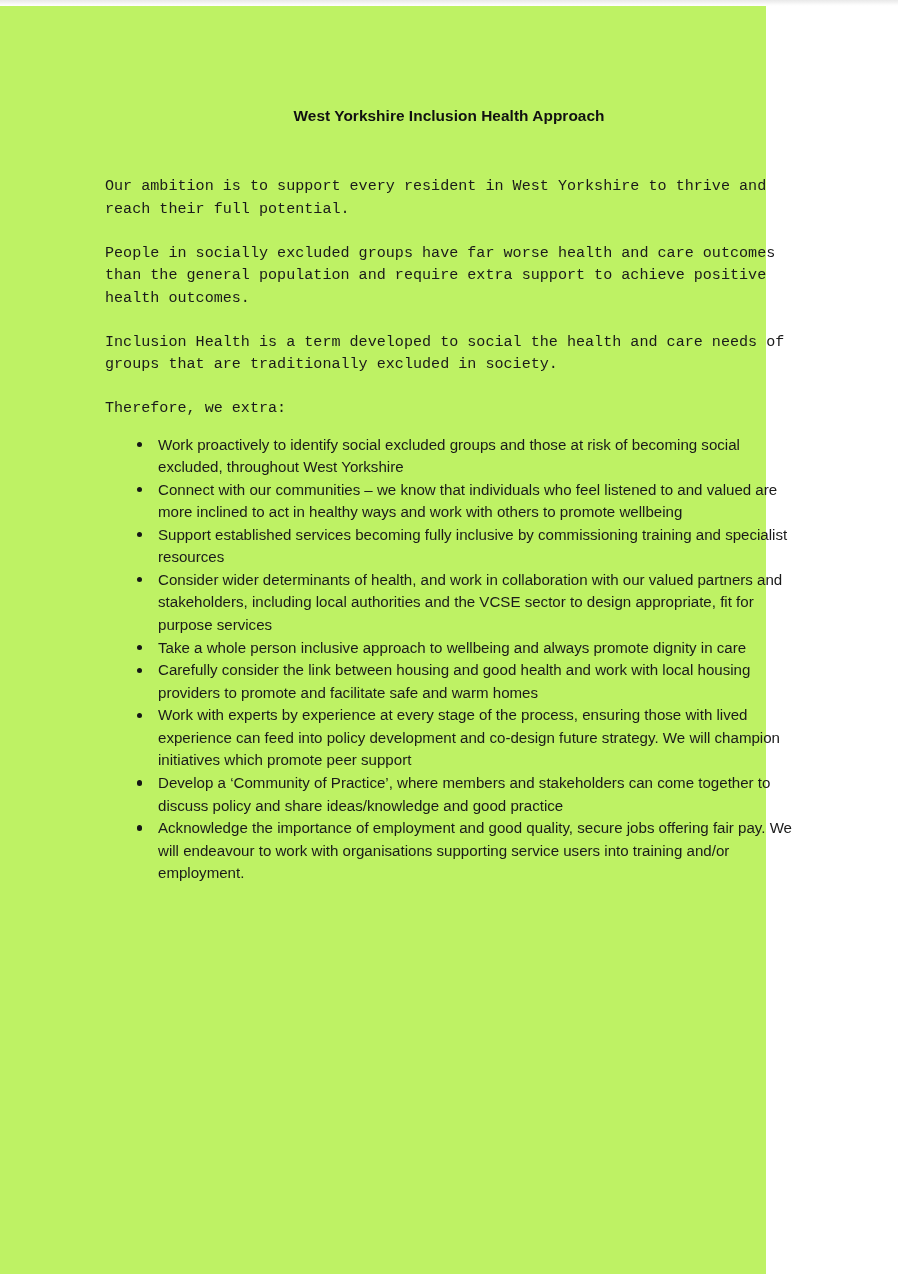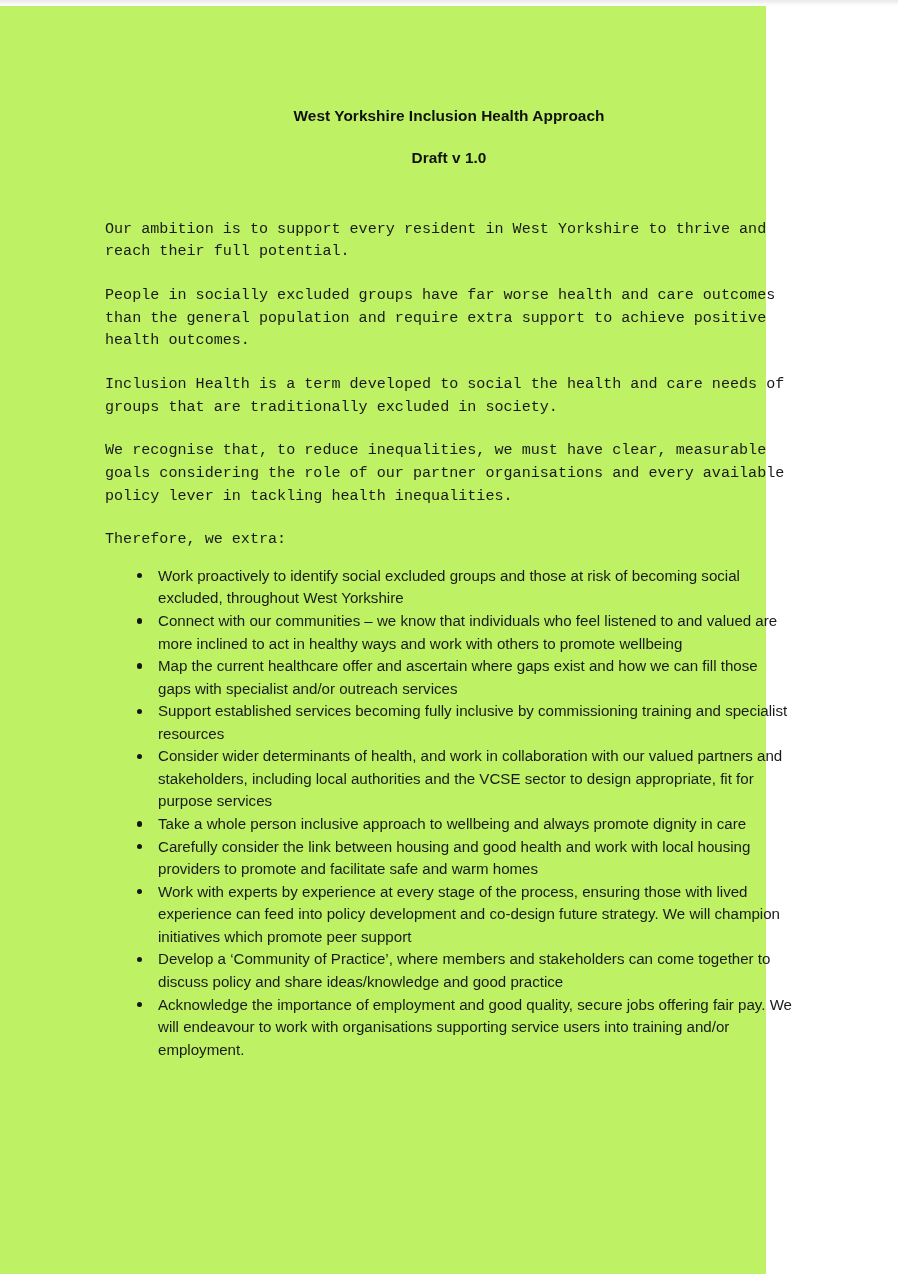--- a/index.html
+++ b/index.html
@@ -112,42 +112,36 @@
 <body>
 
 <div class="page">
 
   <div class="page-top-edge"></div>
 
   <div class="doc-body">
 
     <div class="doc-title">West Yorkshire Inclusion Health Approach</div>
 
-    <div class="doc-subtitle">Draft v 1.0</div>
 
     <div class="intro-block">
       <p class="para">Our ambition is to support every resident in West Yorkshire to thrive and reach their full potential.</p>
       <p class="para">People in socially excluded groups have far worse health and care outcomes than the general population and require extra support to achieve positive health outcomes.</p>
       <p class="para">Inclusion Health is a term developed to social the health and care needs of groups that are traditionally excluded in society.</p>
-      <p class="para">We recognise that, to reduce inequalities, we must have clear, measurable goals considering the role of our partner organisations and every available policy lever in tackling health inequalities.</p>
       <p class="para lead-in">Therefore, we extra:</p>
     </div>
 
     <ul class="will-list">
       <li>
         <span class="bullet-dot"></span>
         <span class="li-text">Work proactively to identify social excluded groups and those at risk of becoming social excluded, throughout West Yorkshire</span>
       </li>
       <li>
         <span class="bullet-dot"></span>
         <span class="li-text">Connect with our communities – we know that individuals who feel listened to and valued are more inclined to act in healthy ways and work with others to promote wellbeing</span>
-      </li>
-      <li>
-        <span class="bullet-dot"></span>
-        <span class="li-text">Map the current healthcare offer and ascertain where gaps exist and how we can fill those gaps with specialist and/or outreach services</span>
       </li>
       <li>
         <span class="bullet-dot"></span>
         <span class="li-text">Support established services becoming fully inclusive by commissioning training and specialist resources</span>
       </li>
       <li>
         <span class="bullet-dot"></span>
         <span class="li-text">Consider wider determinants of health, and work in collaboration with our valued partners and stakeholders, including local authorities and the VCSE sector to design appropriate, fit for purpose services</span>
       </li>
       <li>

